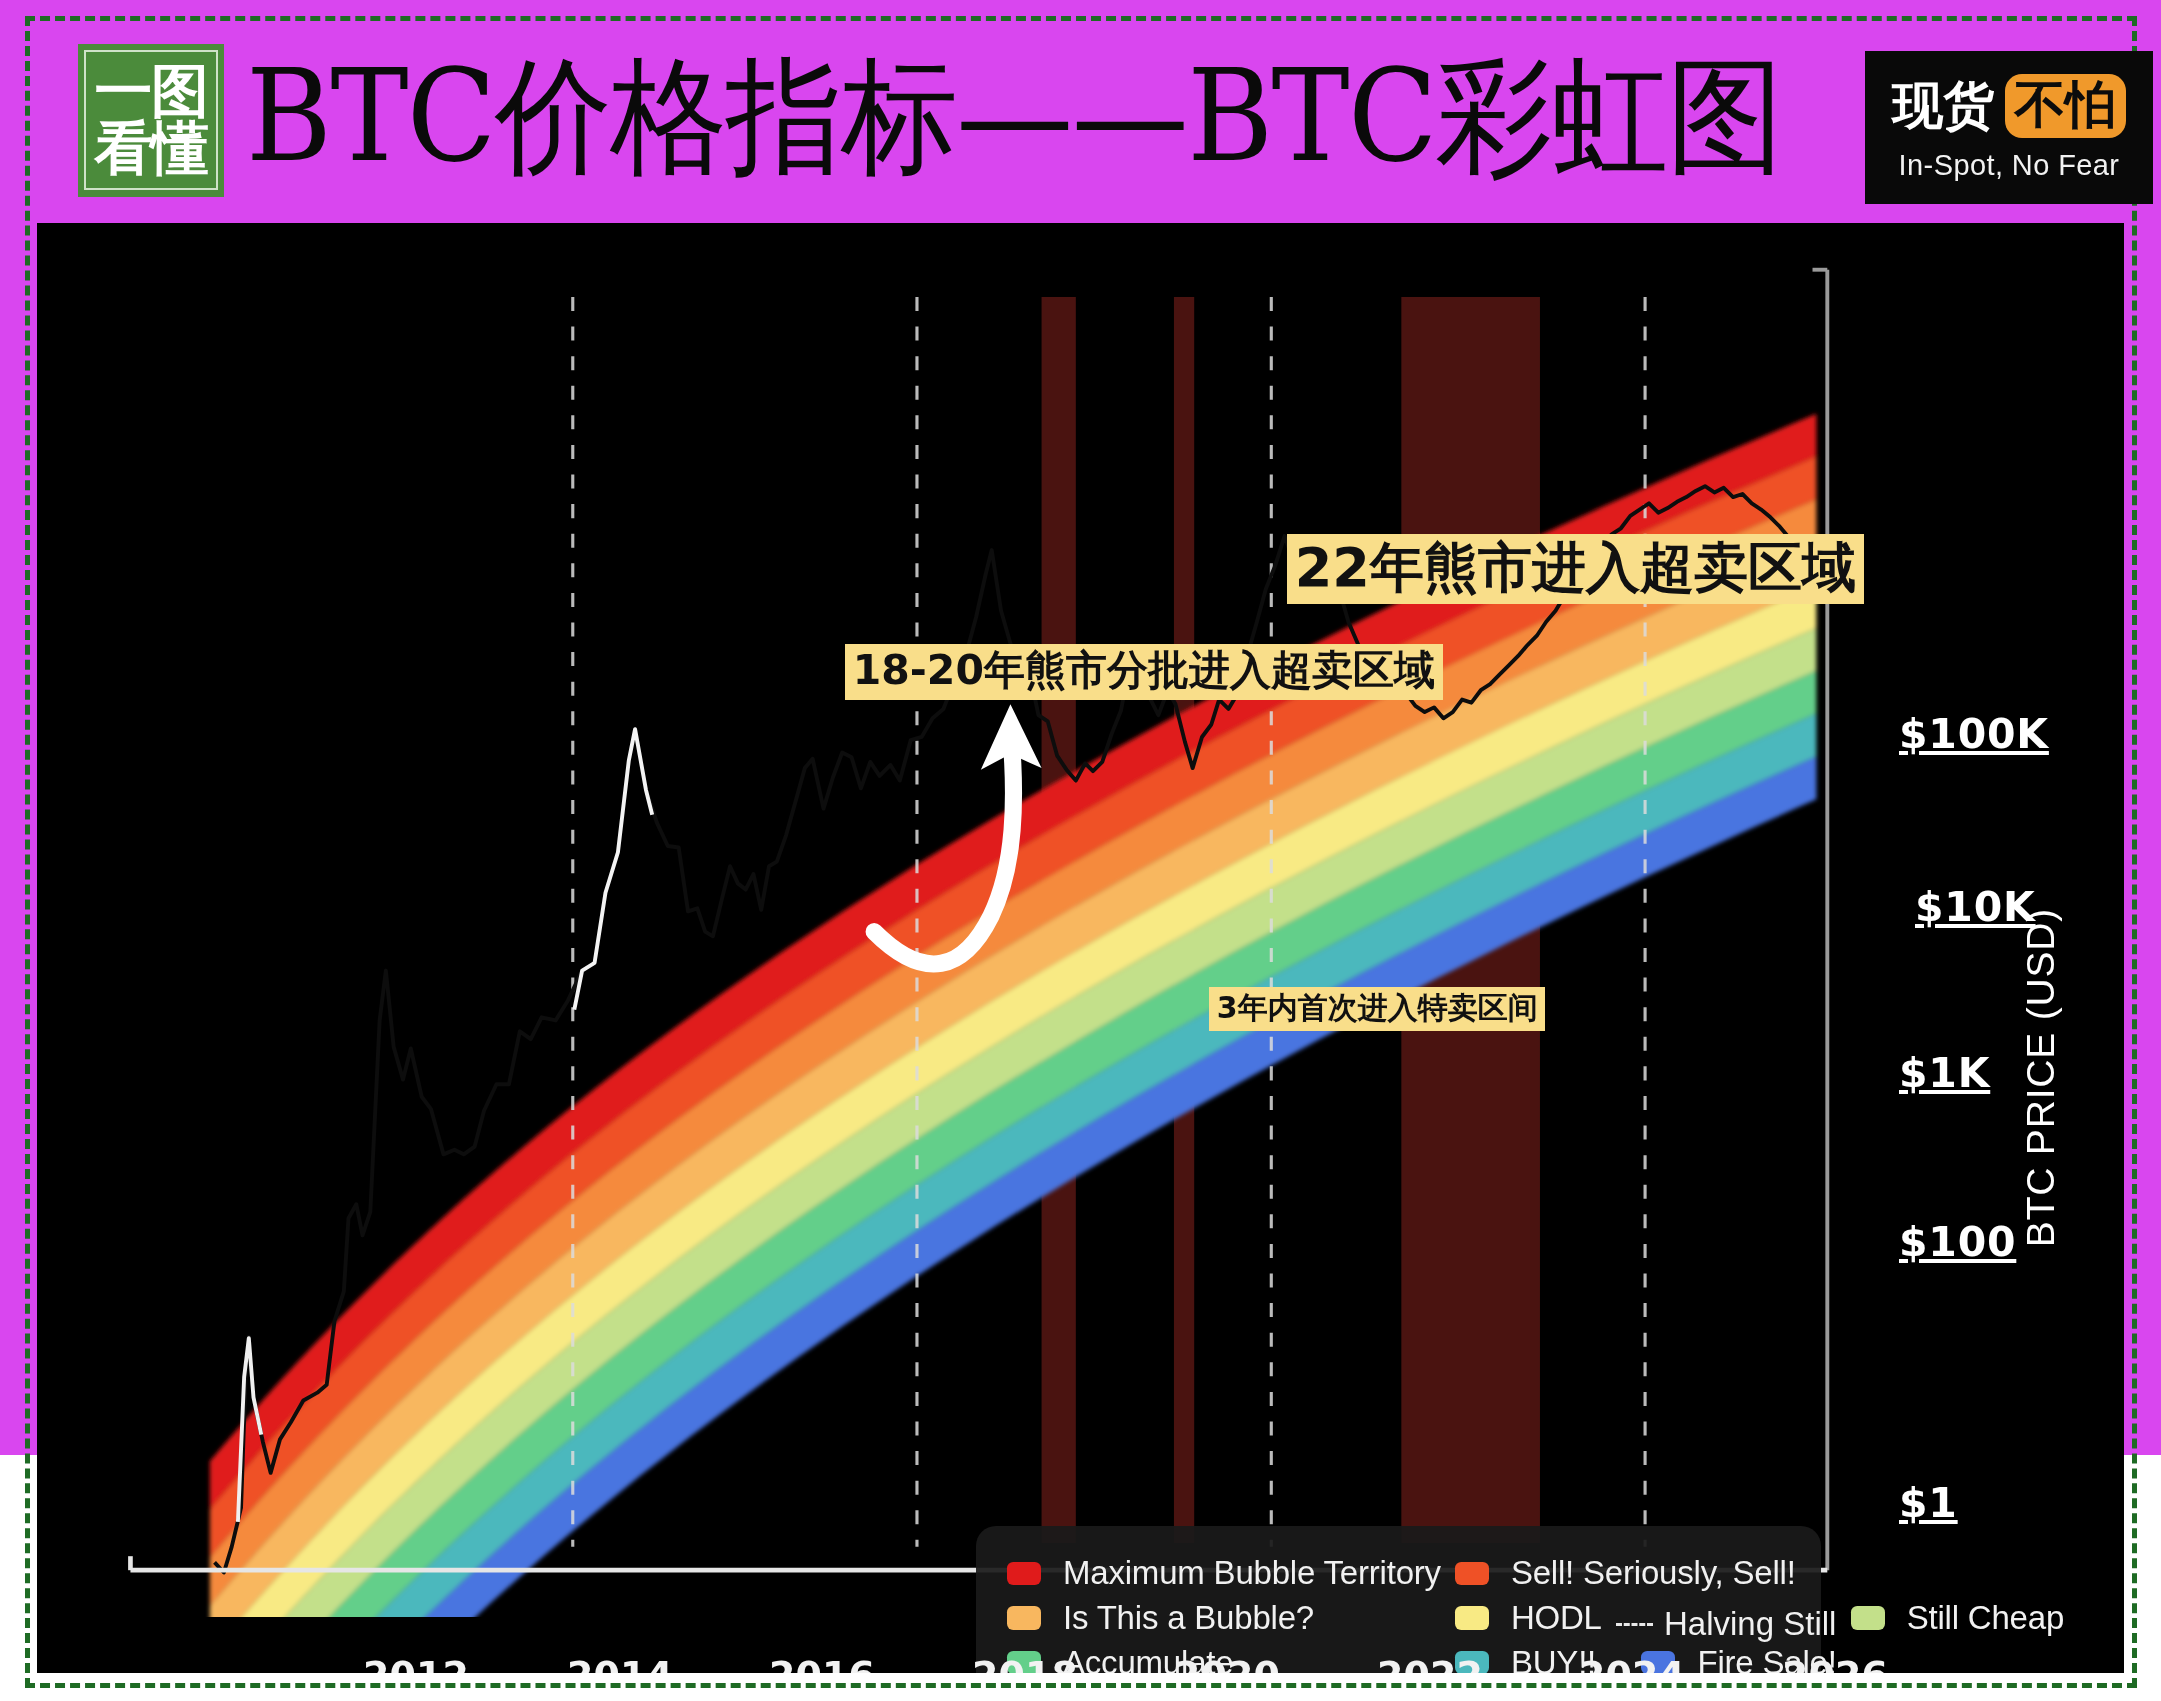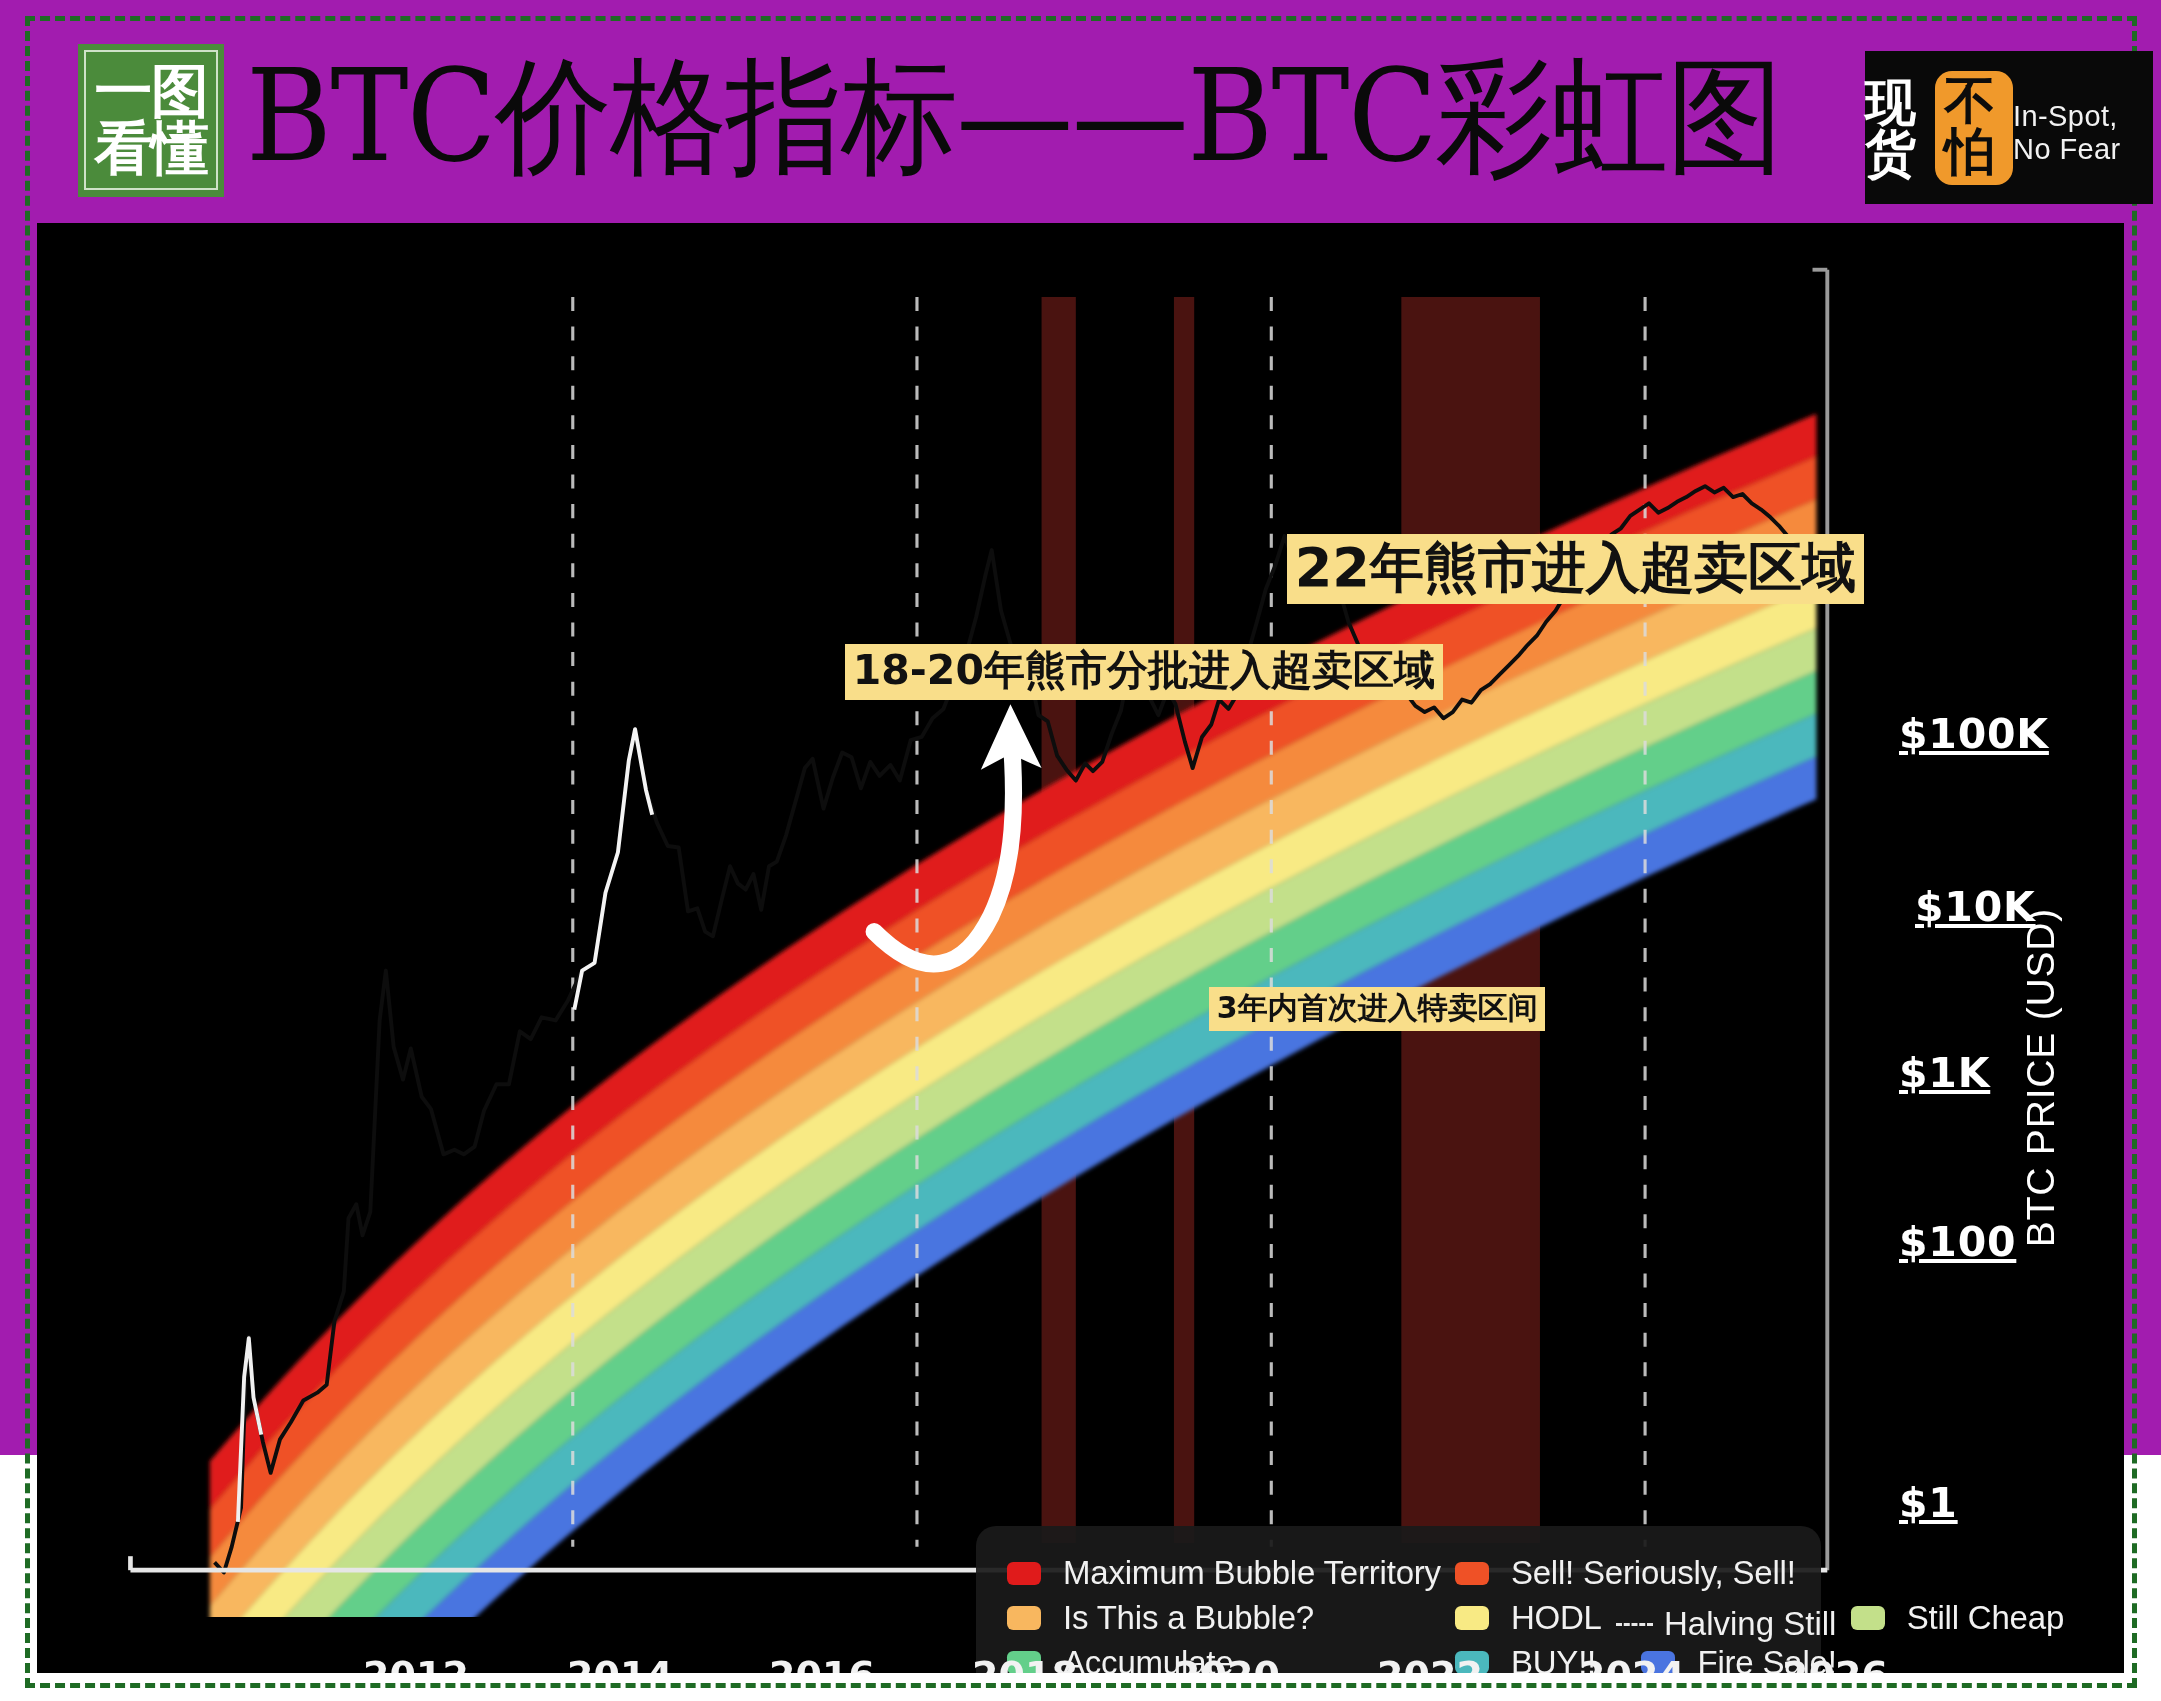--- a/index.html
+++ b/index.html
@@ -2,21 +2,21 @@
 <html style="font-size:12.5px"><head>
 <meta charset="utf-8">
 <style>
   * { box-sizing: border-box; margin: 0; padding: 0; }
   html, body {
     width: 2161px; height: 1701px;
     background: #ffffff;
     font-family: "Liberation Sans", sans-serif;
     overflow: hidden;
   }
-  #root { position: relative; width: 2161px; height: 1455px; background: #a21caf; }
+  #root { position: relative; width: 2161px; height: 1455px; background: #d946ef; }
 
   
   .outer-frame {
     position: absolute; left: 25px; top: 15.6px;
     width: 2112px; height: 1672px;
     border: 5.5px dashed #1e6b24;
     background: transparent;
     pointer-events: none;
   }
 
@@ -52,21 +52,21 @@
     letter-spacing: -1.6px;
     white-space: nowrap;
     transform: scaleY(1.08);
     transform-origin: left center;
   }
 
   .badge {
     position: absolute; left: 1828px; top: 23.4px;
     width: 288px; height: 153px;
     background: #090909;
-    display: flex; flex-direction: row;
+    display: flex; flex-direction: column;
     align-items: center; justify-content: center;
   }
   .badge-top { display: flex; align-items: center; gap: 11px; }
   .badge-cn {
     color: #ffffff; font-family: "DejaVu Sans", sans-serif;
     font-weight: 700; font-size: 51px; line-height: 1;
   }
   .badge-hl {
     background: #f0992b; color: #0c0c0c;
     font-family: "DejaVu Sans", sans-serif; font-weight: 700;

